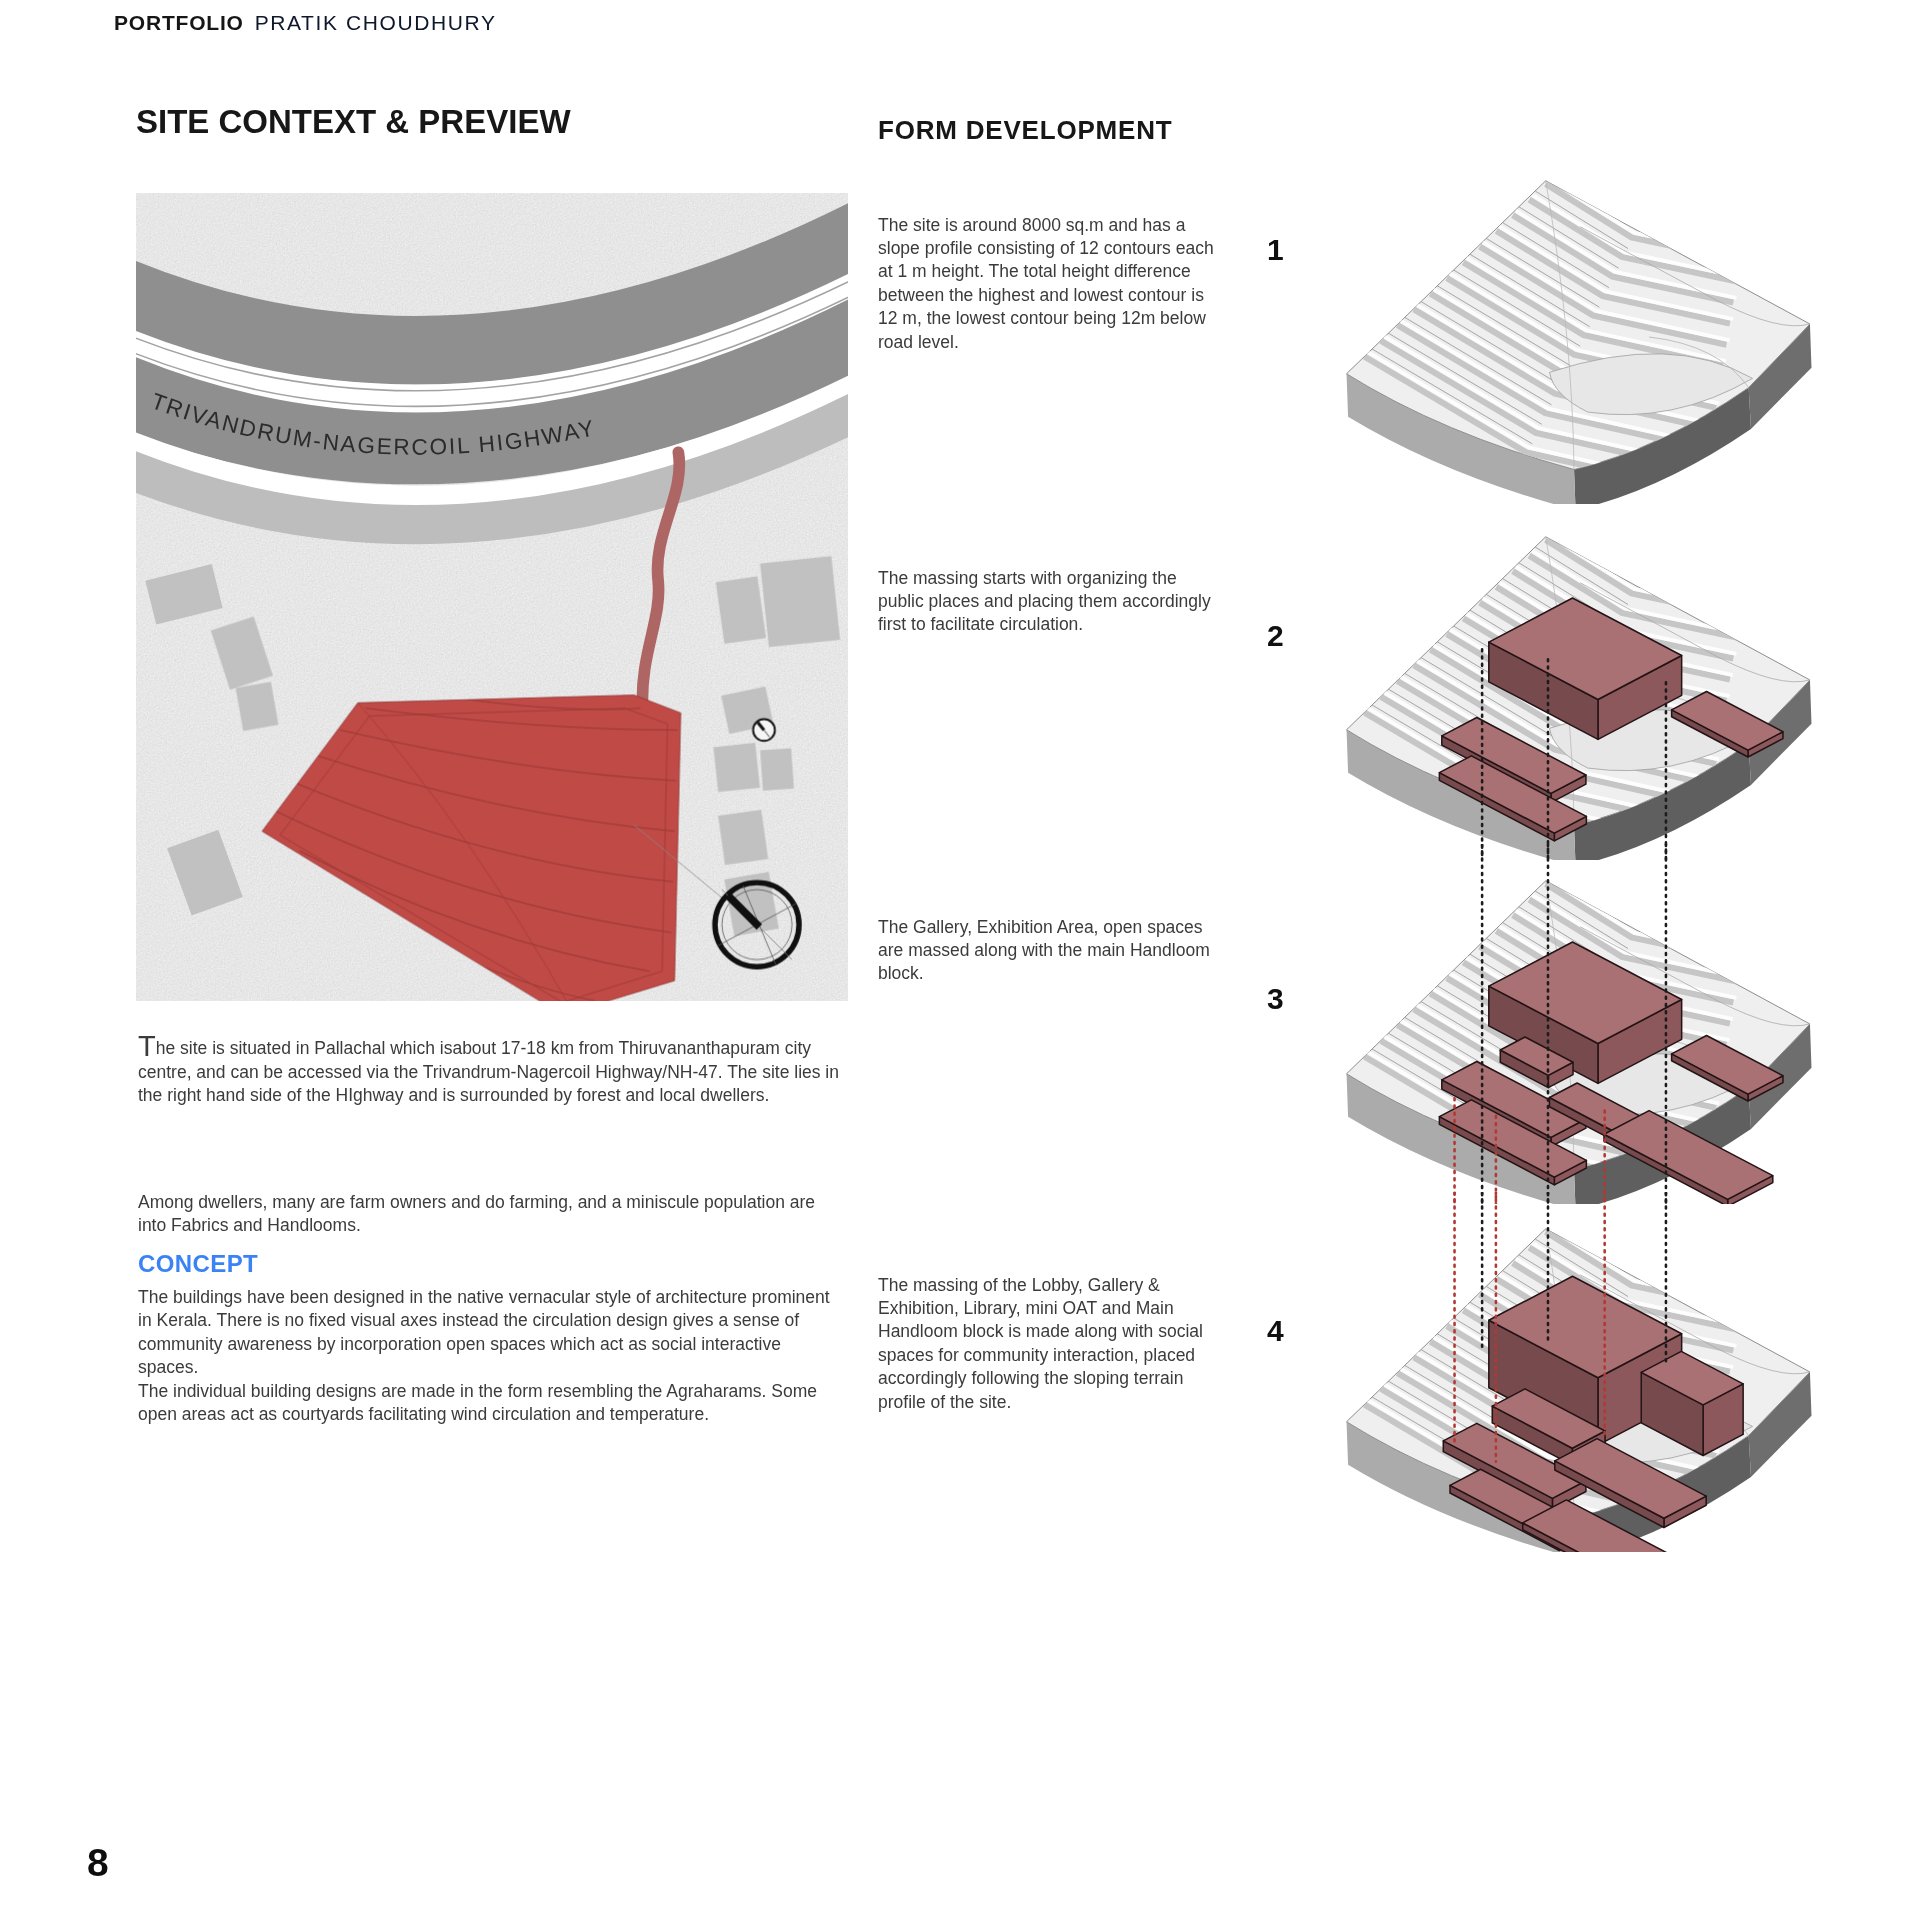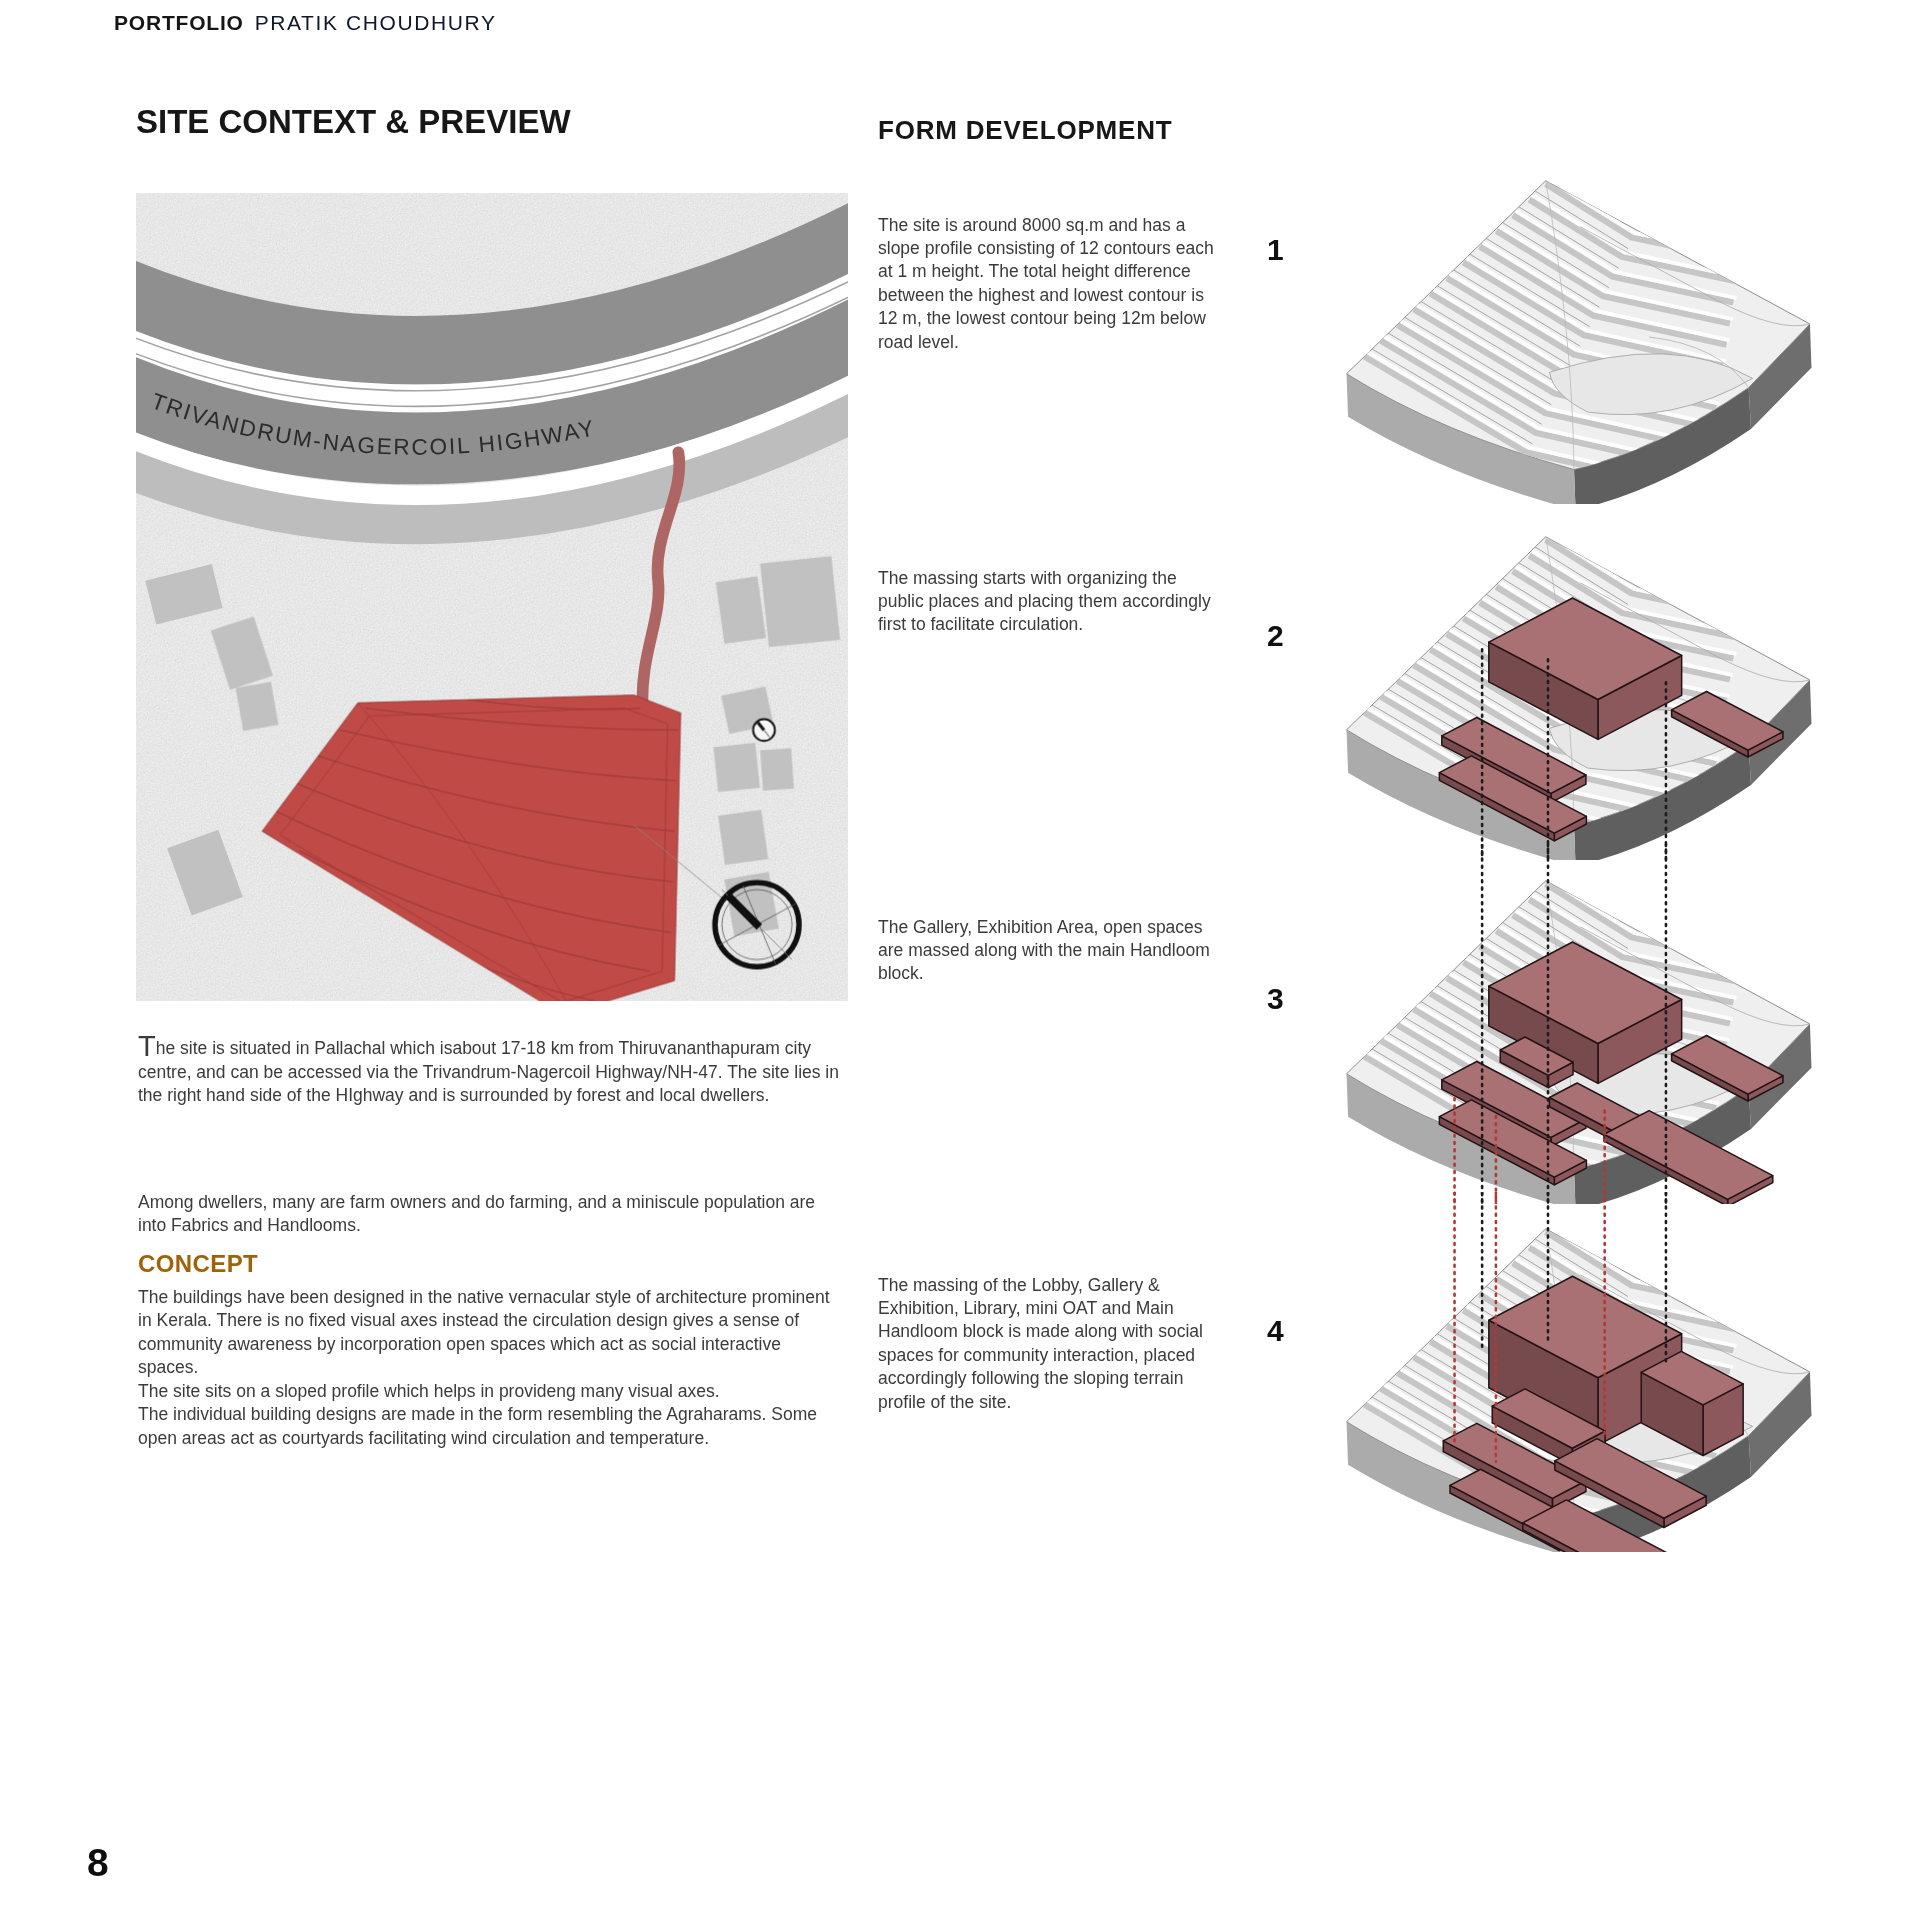--- a/index.html
+++ b/index.html
@@ -4,21 +4,21 @@
 <style>
   html,body{margin:0;padding:0;background:#ffffff;}
   #page{position:relative;width:1931px;height:1931px;background:#ffffff;
         font-family:"Liberation Sans",sans-serif;color:#3b3b3b;overflow:hidden;}
   .abs{position:absolute;}
   .hdr{left:114px;top:11px;font-size:21px;letter-spacing:0.4px;white-space:nowrap;}
   .hdr .brand{font-weight:800;color:#161616;letter-spacing:0.8px;}
   .hdr .author{color:#0f172a;font-weight:400;letter-spacing:1.6px;margin-left:11px;}
   .site-title{left:136px;top:103px;font-size:33px;font-weight:800;color:#171717;letter-spacing:0;}
   .fd-title{left:878px;top:115px;font-size:26px;font-weight:800;color:#171717;letter-spacing:0.8px;}
-  .concept-title{left:138px;top:1250px;font-size:24px;font-weight:800;color:#a16207;letter-spacing:0.4px;}
+  .concept-title{left:138px;top:1250px;font-size:24px;font-weight:800;color:#3b82f6;letter-spacing:0.4px;}
   .body-txt{font-size:17.5px;line-height:1.34;color:#3b3b3b;}
   .body-txt p{margin:0 0 23px 0;}
   .intro{left:138px;top:1032px;width:707px;}
   .intro2{left:138px;top:1191px;width:707px;}
   .concept-body{left:138px;top:1286px;width:704px;}
   .concept-body p{margin:0;}
   .dropcap{font-size:29px;line-height:1;vertical-align:-2.3px;}
   .step-txt{left:878px;width:346px;}
   .step-txt.s1{top:196px;}
   .step-txt.s2{top:549px;}
@@ -131,21 +131,20 @@
   <div class="abs intro body-txt">
     <p><span class="dropcap">T</span><span>he site is situated in Pallachal which isabout 17-18 km from Thiruvananthapuram city centre, and can be accessed via the Trivandrum-Nagercoil Highway/NH-47. The site lies in the right hand side of the HIghway and is surrounded by forest and local dwellers.</span></p>
   </div>
   <div class="abs intro2 body-txt">
     <p>Among dwellers, many are farm owners and do farming, and a miniscule population are into Fabrics and Handlooms.</p>
   </div>
 
   <div class="abs concept-title">CONCEPT</div>
   <div class="abs concept-body body-txt">
     <p>The buildings have been designed in the native vernacular style of architecture prominent in Kerala. There is no fixed visual axes instead the circulation design gives a sense of community awareness by incorporation open spaces which act as social interactive spaces.</p>
-    <p>The site sits on a sloped profile which helps in provideng many visual axes.</p>
     <p>The individual building designs are made in the form resembling the Agraharams. Some open areas act as courtyards facilitating wind circulation and temperature.</p>
   </div>
 
   <p class="abs step-txt s1 body-txt">The site is around 8000 sq.m and has a slope profile consisting of 12 contours each at 1 m height. The total height difference between the highest and lowest contour is 12 m, the lowest contour being 12m below road level.</p>
   <p class="abs step-txt s3 body-txt">The Gallery, Exhibition Area, open spaces are massed along with the main Handloom block.</p>
   <p class="abs step-txt s2 body-txt">The massing starts with organizing the public places and placing them accordingly first to facilitate circulation.</p>
   <p class="abs step-txt s4 body-txt">The massing of the Lobby, Gallery &amp; Exhibition, Library, mini OAT and Main Handloom block is made along with social spaces for community interaction, placed accordingly following the sloping terrain profile of the site.</p>
 
   <div class="abs step-num n1">1</div>
   <div class="abs step-num n2">2</div>

